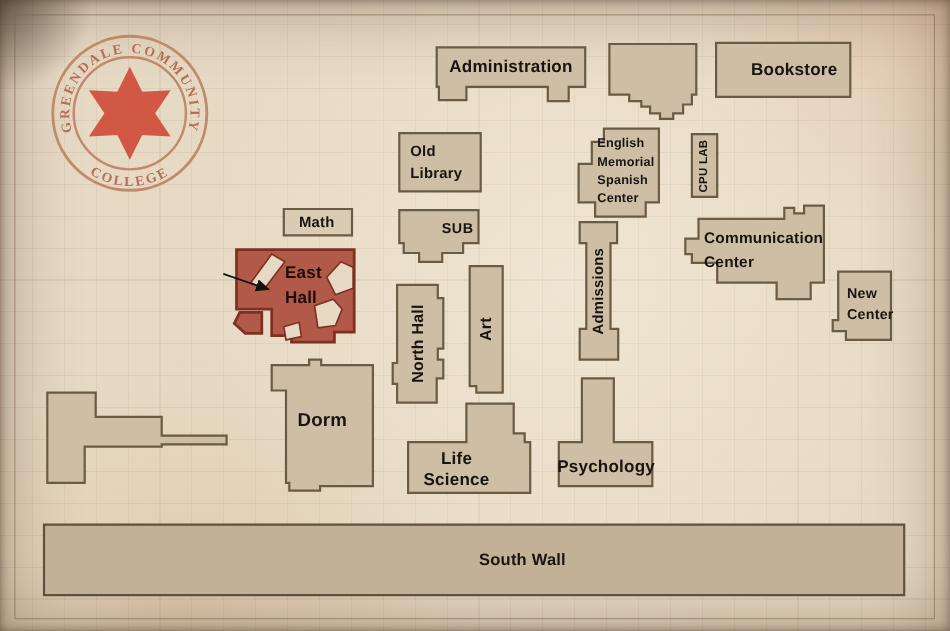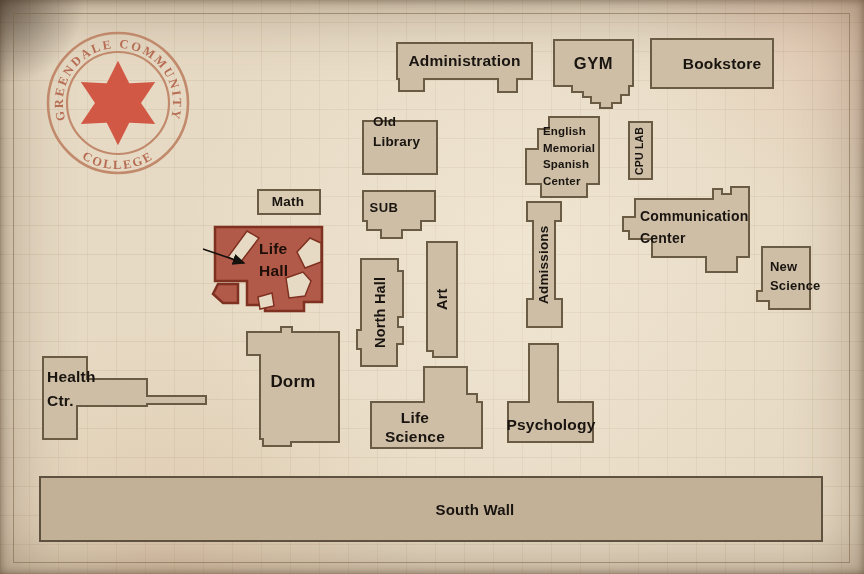--- a/index.html
+++ b/index.html
@@ -98,56 +98,53 @@
       <line x1="80" y1="46" x2="80" y2="114" marker-start="url(#redArrow)" marker-end="url(#redArrow)"></line>
       <line x1="50" y1="63" x2="110" y2="97" marker-start="url(#redArrow)" marker-end="url(#redArrow)"></line>
       <line x1="110" y1="63" x2="50" y2="97" marker-start="url(#redArrow)" marker-end="url(#redArrow)"></line>
     </g>
   </svg>
 
   <div class="frame-line"></div>
 
   <div class="bldg-label center" style="left:397px;top:43px;width:135px;height:36px;font-size:15.5px">Administration</div>
 
-  <div class="bldg-label center" style="left:554px;top:40px;width:79px;height:46px;font-size:16.5px;letter-spacing:.6px">GYM</div>
 
   <div class="bldg-label center" style="left:651px;top:39px;width:142px;height:49px;font-size:15.5px">Bookstore</div>
 
-  <div class="bldg-label" style="left:373px;top:112px;font-size:13.5px;line-height:1.45">Old
+  <div class="bldg-label" style="left:373px;top:128px;font-size:13.5px;line-height:1.45">Old
 Library</div>
 
-  <div class="bldg-label center" style="left:348px;top:193px;width:72px;height:30px;font-size:13px;letter-spacing:.5px">SUB</div>
+  <div class="bldg-label center" style="left:380px;top:193px;width:72px;height:30px;font-size:13px;letter-spacing:.5px">SUB</div>
 
   <div class="bldg-label" style="left:543px;top:123px;font-size:11.5px;line-height:1.45">English
 Memorial
 Spanish
 Center</div>
 
   <div class="bldg-label vert" style="left:628px;top:122px;width:24px;height:58px;font-size:10.5px">CPU LAB</div>
 
   <div class="bldg-label" style="left:640px;top:206px;font-size:14px;line-height:1.55">Communication
 Center</div>
 
   <div class="bldg-label" style="left:770px;top:258px;font-size:13px;line-height:1.45">New
-Science</div>
+Center</div>
 
   <div class="bldg-label center" style="left:258px;top:190px;width:60px;height:24px;font-size:13.5px">Math</div>
 
-  <div class="bldg-label" style="left:259px;top:238px;font-size:15.5px;line-height:1.45;color:#1d0e08">Life
+  <div class="bldg-label" style="left:259px;top:238px;font-size:15.5px;line-height:1.45;color:#1d0e08">East
 Hall</div>
 
 
   <div class="bldg-label vert" style="left:358px;top:259px;width:45px;height:107px;font-size:14.5px">North Hall</div>
 
   <div class="bldg-label vert" style="left:427px;top:242px;width:30px;height:115px;font-size:14.5px">Art</div>
 
   <div class="bldg-label vert" style="left:527px;top:202px;width:35px;height:125px;font-size:13.5px">Admissions</div>
 
-  <div class="bldg-label" style="left:47px;top:365px;font-size:15.5px;line-height:1.55">Health
-Ctr.</div>
 
   <div class="bldg-label center" style="left:247px;top:367px;width:92px;height:30px;font-size:17px">Dorm</div>
 
   <div class="bldg-label center" style="left:371px;top:414px;width:88px;height:26px;font-size:15.5px">Life Science</div>
 
   <div class="bldg-label center" style="left:506px;top:412px;width:90px;height:26px;font-size:15.5px">Psychology</div>
 
   <div class="bldg-label center" style="left:130px;top:499px;width:690px;height:22px;font-size:15px">South Wall</div>
 
 </div>

